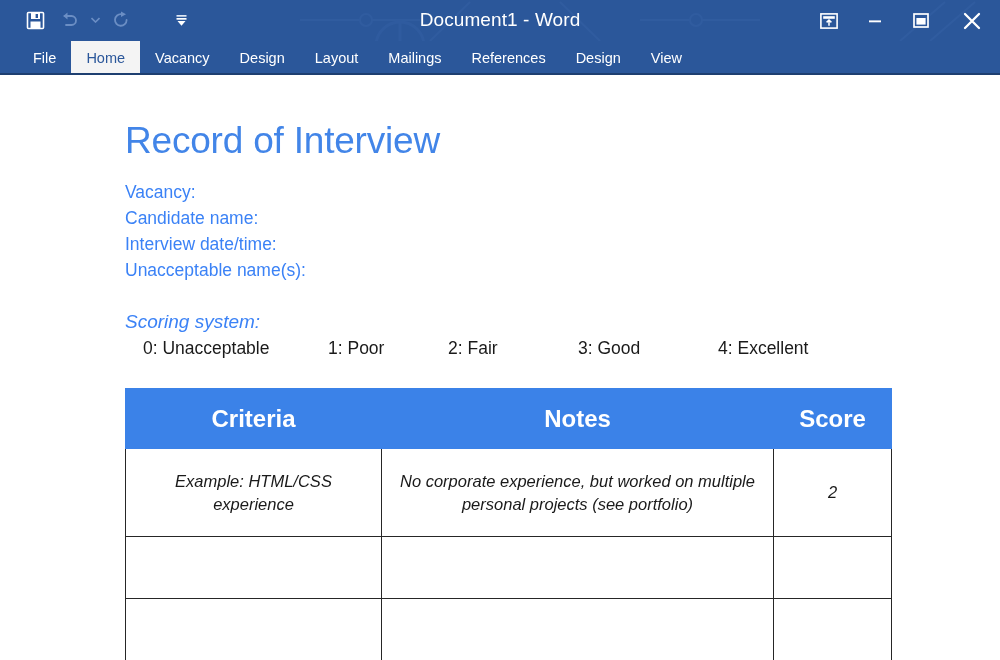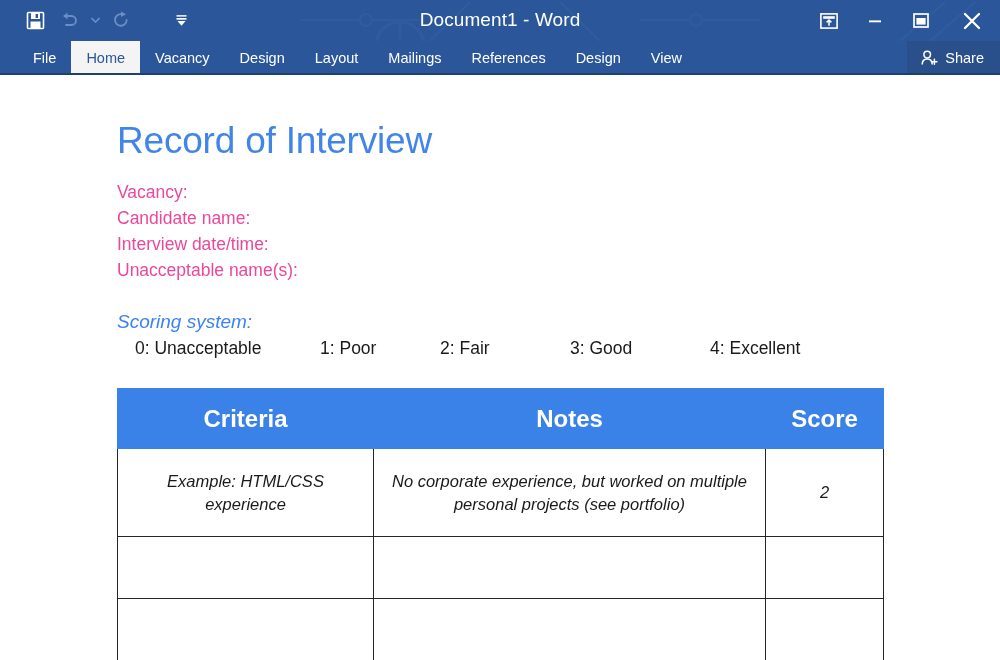--- a/index.html
+++ b/index.html
@@ -126,21 +126,21 @@
     background: #29508b;
     color: #ffffff;
     font-size: 14.5px;
     box-sizing: border-box;
   }
   .share svg { display: block; }
 
   
   .canvas {
     position: absolute;
-    left: 0; top: 75px;
+    left: 8px; top: 75px;
     width: 868px;
     height: 585px;
     background: #ffffff;
     overflow: hidden;
     padding-left: 20px;
   }
   .left-gutter {
     position: absolute;
     left: 0; top: 0;
     width: 3px; height: 8px;
@@ -162,21 +162,21 @@
     font-size: 37px;
     font-weight: 400;
     letter-spacing: -0.2px;
     line-height: 44px;
     white-space: nowrap;
   }
 
   .fields {
     position: absolute;
     left: 117px; top: 104px;
-    color: #ec4899;
+    color: #3b82f6;
     font-size: 17.5px;
     line-height: 26px;
   }
   .fields div { white-space: nowrap; }
 
   .scoring-label {
     position: absolute;
     left: 117px; top: 234px;
     color: #3b82f6;
     font-size: 19px;
@@ -334,30 +334,20 @@
     <div class="tab active">Home</div>
     <div class="tab">Vacancy</div>
     <div class="tab">Design</div>
     <div class="tab">Layout</div>
     <div class="tab">Mailings</div>
     <div class="tab">References</div>
     <div class="tab">Design</div>
     <div class="tab">View</div>
   </div>
 
-  <div class="share">
-    <span>
-      <svg width="17" height="16" viewBox="0 0 17 16">
-        <circle cx="6.2" cy="4.6" r="3.3" fill="none" stroke="#ffffff" stroke-width="1.5"></circle>
-        <path d="M1.2 14.6 C1.2 10.6 3.6 9 6.2 9 C8.8 9 11.2 10.6 11.2 14.6" fill="none" stroke="#ffffff" stroke-width="1.5"></path>
-        <path d="M13.4 9.2 v5 M10.9 11.7 h5" stroke="#ffffff" stroke-width="1.5" stroke-linecap="round"></path>
-      </svg>
-    </span>
-    <span>Share</span>
-  </div>
 
   <div class="ribbon-underline"></div>
 
   <div class="canvas">
     <div class="left-gutter"></div>
 
     <div class="page">
 
       <div class="doc-title">Record of Interview</div>
 

